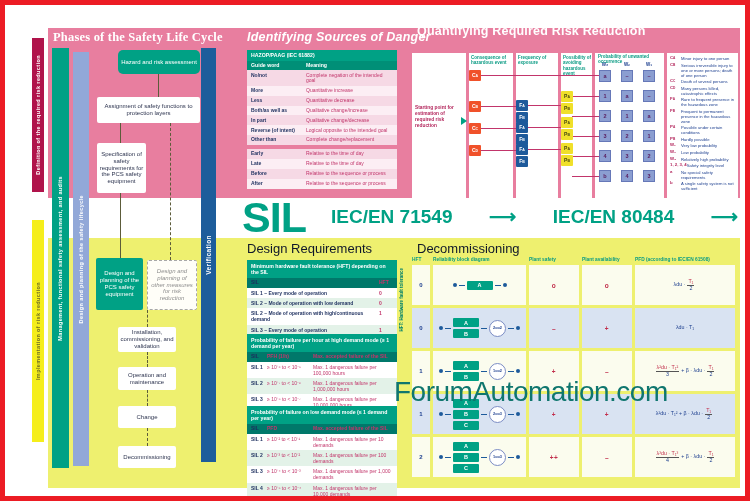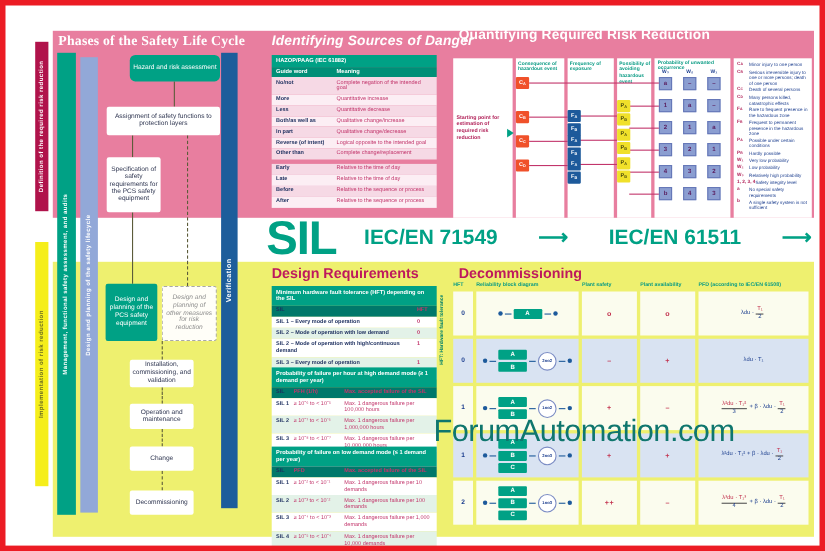--- a/index.html
+++ b/index.html
@@ -16,21 +16,21 @@
              color:#fff;white-space:nowrap;letter-spacing:.4px;}
   #rail-definition{left:32px;top:38px;width:12px;height:154px;background:#b0134b;}
   #rail-implementation{left:32px;top:220px;width:12px;height:222px;background:#f5ee1b;}
   #rail-implementation span{color:#6e6e21;}
   #rail-management{left:52px;top:48px;width:17px;height:420px;background:#00a185;}
   #rail-designplan{left:73px;top:52px;width:16px;height:414px;background:#92a8d8;}
   #rail-verification{left:201px;top:48px;width:15px;height:414px;background:#1d5d9b;}
   #rail-verification span{font-size:6.5px;}
   
   .ptitle{color:#fff;font-weight:bold;font-size:12.5px;letter-spacing:.2px;z-index:4;}
-  .gtitle{color:#be185d;font-weight:bold;font-size:13px;z-index:4;}
+  .gtitle{color:#0f172a;font-weight:normal;font-size:13px;z-index:4;}
   
   .lcbox{background:#fff;color:#2e3550;font-size:6px;display:flex;align-items:center;justify-content:center;
          text-align:center;padding:2px;box-sizing:border-box;border-radius:2px;z-index:4;line-height:1.15;}
   .lcbox.teal{background:#00a185;color:#fff;}
   .lcbox.ghost{border:1px dashed #a8a8a8;color:#8f8f8f;font-style:italic;background:#fffef8;}
   #box-hazard{left:118px;top:50px;width:82px;height:24px;border-radius:5px;}
   #box-assignment{left:97px;top:97px;width:103px;height:26px;}
   #box-specification{left:97px;top:143px;width:49px;height:50px;}
   #box-design-pcs{left:96px;top:258px;width:47px;height:52px;}
   #box-design-other{left:147px;top:260px;width:50px;height:50px;}
@@ -169,21 +169,21 @@
   <div class="abs lcbox ghost" id="box-design-other">Design and planning of other measures for risk reduction</div>
   <div class="abs lcbox" id="box-installation">Installation, commissioning, and validation</div>
   <div class="abs lcbox" id="box-operation">Operation and maintenance</div>
   <div class="abs lcbox" id="box-change">Change</div>
   <div class="abs lcbox" id="box-decommissioning">Decommissioning</div>
 
   <div class="abs" id="sil-word">SIL</div>
   <div class="abs" id="sil-standards">
     <span>IEC/EN 71549</span>
     <span class="arr">⟶</span>
-    <span>IEC/EN 61511</span>
+    <span>IEC/EN 80484</span>
     <span class="arr">⟶</span>
   </div>
 
   <div class="abs" id="hazop-table">
     <div class="htbl-head">HAZOP/PAAG (IEC 61882)</div>
     <div class="htbl-cols">
       <span class="c1">Guide word</span>
       <span>Meaning</span>
     </div>
     <div id="hazop-rows">

